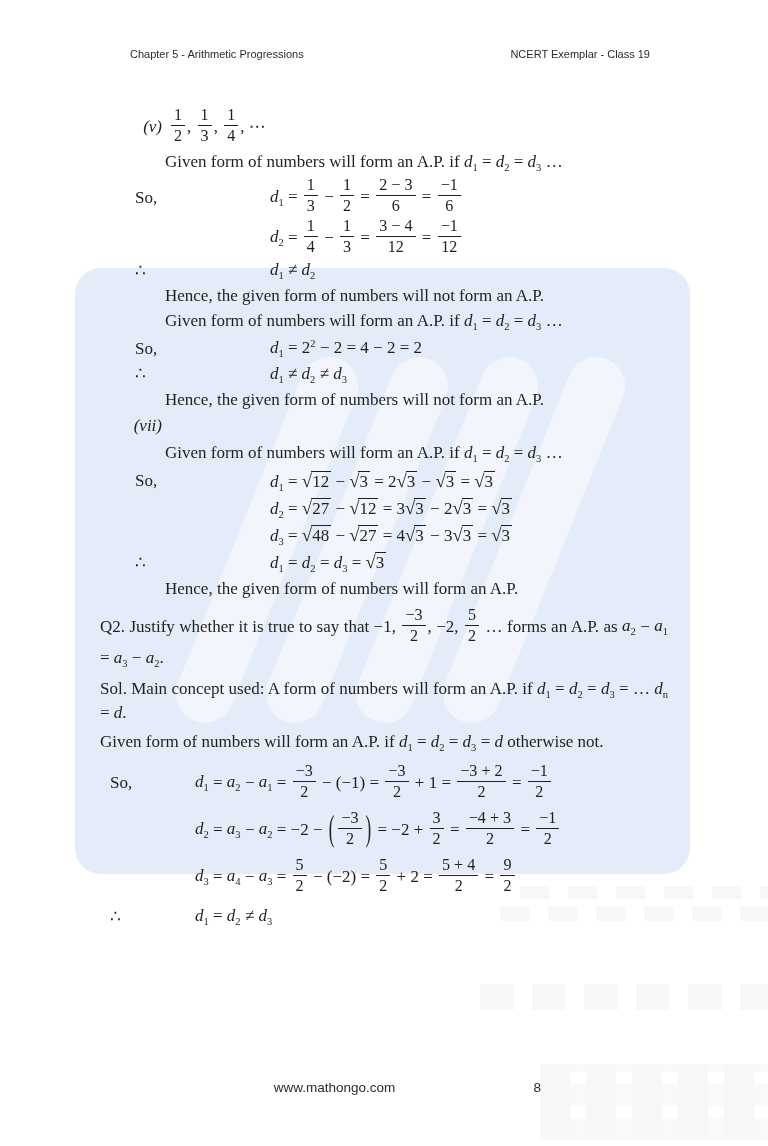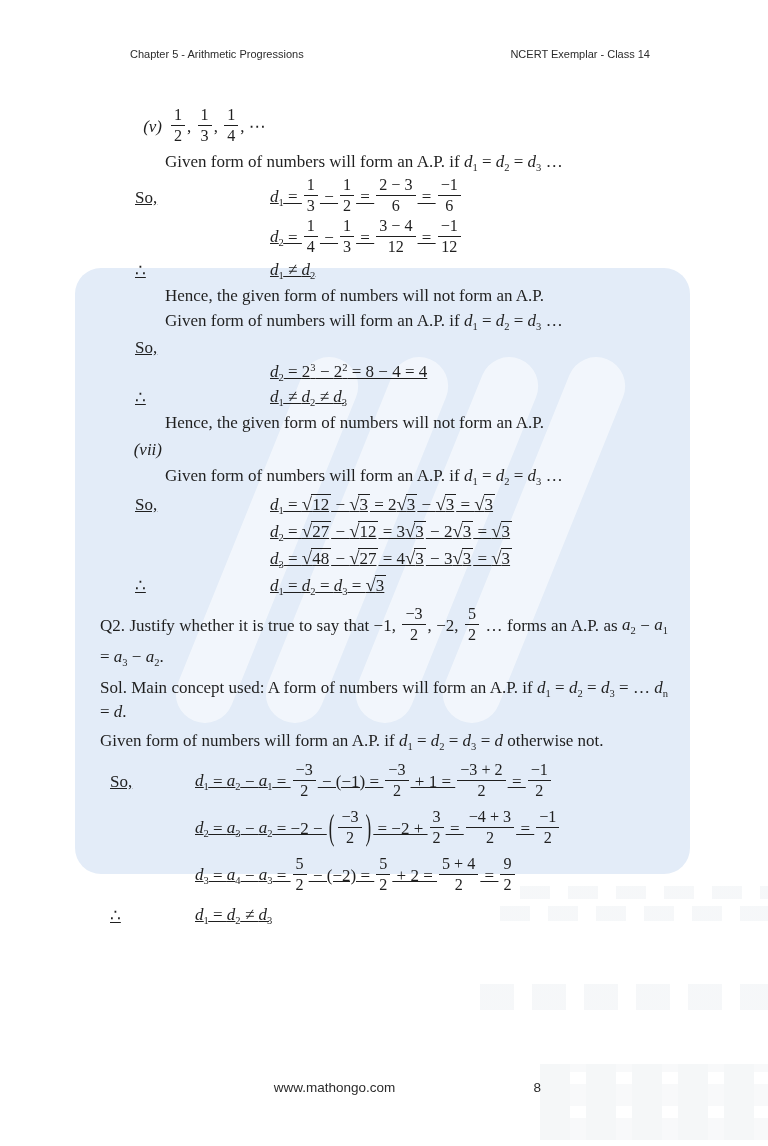--- a/index.html
+++ b/index.html
@@ -47,21 +47,21 @@
   
   .doc{
     position:absolute;left:100px;top:104px;width:568px;z-index:2;
     font-size:17px;line-height:1.32;
   }
   .blk{margin:0;}
   .item{display:flex;align-items:center;padding-left:30px;margin:4px 0 4px;}
   .item .marker{width:32px;flex:none;text-align:right;font-style:italic;margin-right:7px;}
   .para{padding-left:65px;margin:2px 0 3px;}
   .flush{margin:7px 0 3px;text-align:justify;}
-  .eq{display:flex;align-items:center;margin:1px 0;text-decoration:underline;}
+  .eq{display:flex;align-items:center;margin:1px 0;}
   .eqa{padding-left:35px;}
   .eqa .lbl{width:135px;flex:none;}
   .eqb{padding-left:10px;margin:8px 0;}
   .eqb .lbl{width:85px;flex:none;}
   .math{white-space:nowrap;}
   
   .it{font-style:italic;}
   .bd{font-weight:normal;}
   .sb{font-size:0.62em;vertical-align:-0.4em;font-style:normal;}
   .sp{font-size:0.62em;vertical-align:0.55em;}
@@ -77,21 +77,21 @@
   .bigp{
     display:inline-block;transform:scaleY(2.05);vertical-align:middle;
     line-height:1;margin:0 2px;position:relative;top:-2px;font-weight:400;
   }
 </style>
 </head>
 <body>
 
 <div class="header">
   <span>Chapter 5 - Arithmetic Progressions</span>
-  <span>NCERT Exemplar - Class 14</span>
+  <span>NCERT Exemplar - Class 19</span>
 </div>
 
 <div class="panel"></div>
 <div class="wmbar wm1"></div>
 <div class="wmbar wm2"></div>
 <div class="wmbar wm3"></div>
 <div class="wmbar wm4"></div>
 <div class="faint f1"></div>
 <div class="faint f2"></div>
 <div class="faint f3"></div>
@@ -112,24 +112,21 @@
       <span class="math"><span><span class="it">d</span><span class="sb">2</span></span> = <span class="frac"><span class="fn">1</span><span class="fd">4</span></span> − <span class="frac"><span class="fn">1</span><span class="fd">3</span></span> = <span class="frac"><span class="fn">3 − 4</span><span class="fd">12</span></span> = <span class="frac"><span class="fn">−1</span><span class="fd">12</span></span></span>
     </div>
     <div class="blk eq eqa">
       <span class="lbl">∴</span>
       <span class="math"><span><span class="it">d</span><span class="sb">1</span></span> ≠ <span><span class="it">d</span><span class="sb">2</span></span></span>
     </div>
     <div class="blk para">Hence, the given form of numbers will not form an A.P.</div>
     <div class="blk para">Given form of numbers will form an A.P. if <span><span class="it">d</span><span class="sb">1</span></span> = <span><span class="it">d</span><span class="sb">2</span></span> = <span><span class="it">d</span><span class="sb">3</span></span> …</div>
     <div class="blk eq eqa">
       <span class="lbl">So,</span>
-    </div>
-    <div class="blk eq eqa">
-      <span class="lbl"></span>
-      <span class="math"><span><span class="it">d</span><span class="sb">2</span></span> = <span>2<span class="sp">3</span></span> − <span>2<span class="sp">2</span></span> = 8 − 4 = 4</span>
+      <span class="math"><span><span class="it">d</span><span class="sb">1</span></span> = <span>2<span class="sp">2</span></span> − 2 = 4 − 2 = 2</span>
     </div>
     <div class="blk eq eqa">
       <span class="lbl">∴</span>
       <span class="math"><span><span class="it">d</span><span class="sb">1</span></span> ≠ <span><span class="it">d</span><span class="sb">2</span></span> ≠ <span><span class="it">d</span><span class="sb">3</span></span></span>
     </div>
     <div class="blk para">Hence, the given form of numbers will not form an A.P.</div>
     <div class="blk item">
       <span class="marker">(vii)</span>
     </div>
     <div class="blk para">Given form of numbers will form an A.P. if <span><span class="it">d</span><span class="sb">1</span></span> = <span><span class="it">d</span><span class="sb">2</span></span> = <span><span class="it">d</span><span class="sb">3</span></span> …</div>
@@ -142,20 +139,21 @@
       <span class="math"><span><span class="it">d</span><span class="sb">2</span></span> = <span class="sqrt"><span class="rs">√</span><span class="rb">27</span></span> − <span class="sqrt"><span class="rs">√</span><span class="rb">12</span></span> = 3<span class="sqrt"><span class="rs">√</span><span class="rb">3</span></span> − 2<span class="sqrt"><span class="rs">√</span><span class="rb">3</span></span> = <span class="sqrt"><span class="rs">√</span><span class="rb">3</span></span></span>
     </div>
     <div class="blk eq eqa">
       <span class="lbl"></span>
       <span class="math"><span><span class="it">d</span><span class="sb">3</span></span> = <span class="sqrt"><span class="rs">√</span><span class="rb">48</span></span> − <span class="sqrt"><span class="rs">√</span><span class="rb">27</span></span> = 4<span class="sqrt"><span class="rs">√</span><span class="rb">3</span></span> − 3<span class="sqrt"><span class="rs">√</span><span class="rb">3</span></span> = <span class="sqrt"><span class="rs">√</span><span class="rb">3</span></span></span>
     </div>
     <div class="blk eq eqa">
       <span class="lbl">∴</span>
       <span class="math"><span><span class="it">d</span><span class="sb">1</span></span> = <span><span class="it">d</span><span class="sb">2</span></span> = <span><span class="it">d</span><span class="sb">3</span></span> = <span class="sqrt"><span class="rs">√</span><span class="rb">3</span></span></span>
     </div>
+    <div class="blk para">Hence, the given form of numbers will form an A.P.</div>
     <div class="blk flush"><span class="bd">Q2.</span> Justify whether  it is true to say that −1, <span class="frac"><span class="fn">−3</span><span class="fd">2</span></span>, −2, <span class="frac"><span class="fn">5</span><span class="fd">2</span></span> … forms an A.P. as <span><span class="it">a</span><span class="sb">2</span></span> − <span><span class="it">a</span><span class="sb">1</span></span> = <span><span class="it">a</span><span class="sb">3</span></span> − <span><span class="it">a</span><span class="sb">2</span></span>.</div>
     <div class="blk flush"><span class="bd">Sol. Main concept used:</span> A form of numbers will form an A.P. if <span><span class="it">d</span><span class="sb">1</span></span> = <span><span class="it">d</span><span class="sb">2</span></span> = <span><span class="it">d</span><span class="sb">3</span></span> = … <span><span class="it">d</span><span class="sb">n</span></span> = <span class="it">d</span>.</div>
     <div class="blk flush">Given form of numbers will form an A.P. if <span><span class="it">d</span><span class="sb">1</span></span> = <span><span class="it">d</span><span class="sb">2</span></span> = <span><span class="it">d</span><span class="sb">3</span></span> = <span class="it">d</span> otherwise not.</div>
     <div class="blk eq eqb">
       <span class="lbl">So,</span>
       <span class="math"><span><span class="it">d</span><span class="sb">1</span></span> = <span><span class="it">a</span><span class="sb">2</span></span> − <span><span class="it">a</span><span class="sb">1</span></span> = <span class="frac"><span class="fn">−3</span><span class="fd">2</span></span> − (−1) = <span class="frac"><span class="fn">−3</span><span class="fd">2</span></span> + 1 = <span class="frac"><span class="fn">−3 + 2</span><span class="fd">2</span></span> = <span class="frac"><span class="fn">−1</span><span class="fd">2</span></span></span>
     </div>
     <div class="blk eq eqb">
       <span class="lbl"></span>
       <span class="math"><span><span class="it">d</span><span class="sb">2</span></span> = <span><span class="it">a</span><span class="sb">3</span></span> − <span><span class="it">a</span><span class="sb">2</span></span> = −2 − <span class="bigp">(</span><span class="frac"><span class="fn">−3</span><span class="fd">2</span></span><span class="bigp">)</span> = −2 + <span class="frac"><span class="fn">3</span><span class="fd">2</span></span> = <span class="frac"><span class="fn">−4 + 3</span><span class="fd">2</span></span> = <span class="frac"><span class="fn">−1</span><span class="fd">2</span></span></span>

